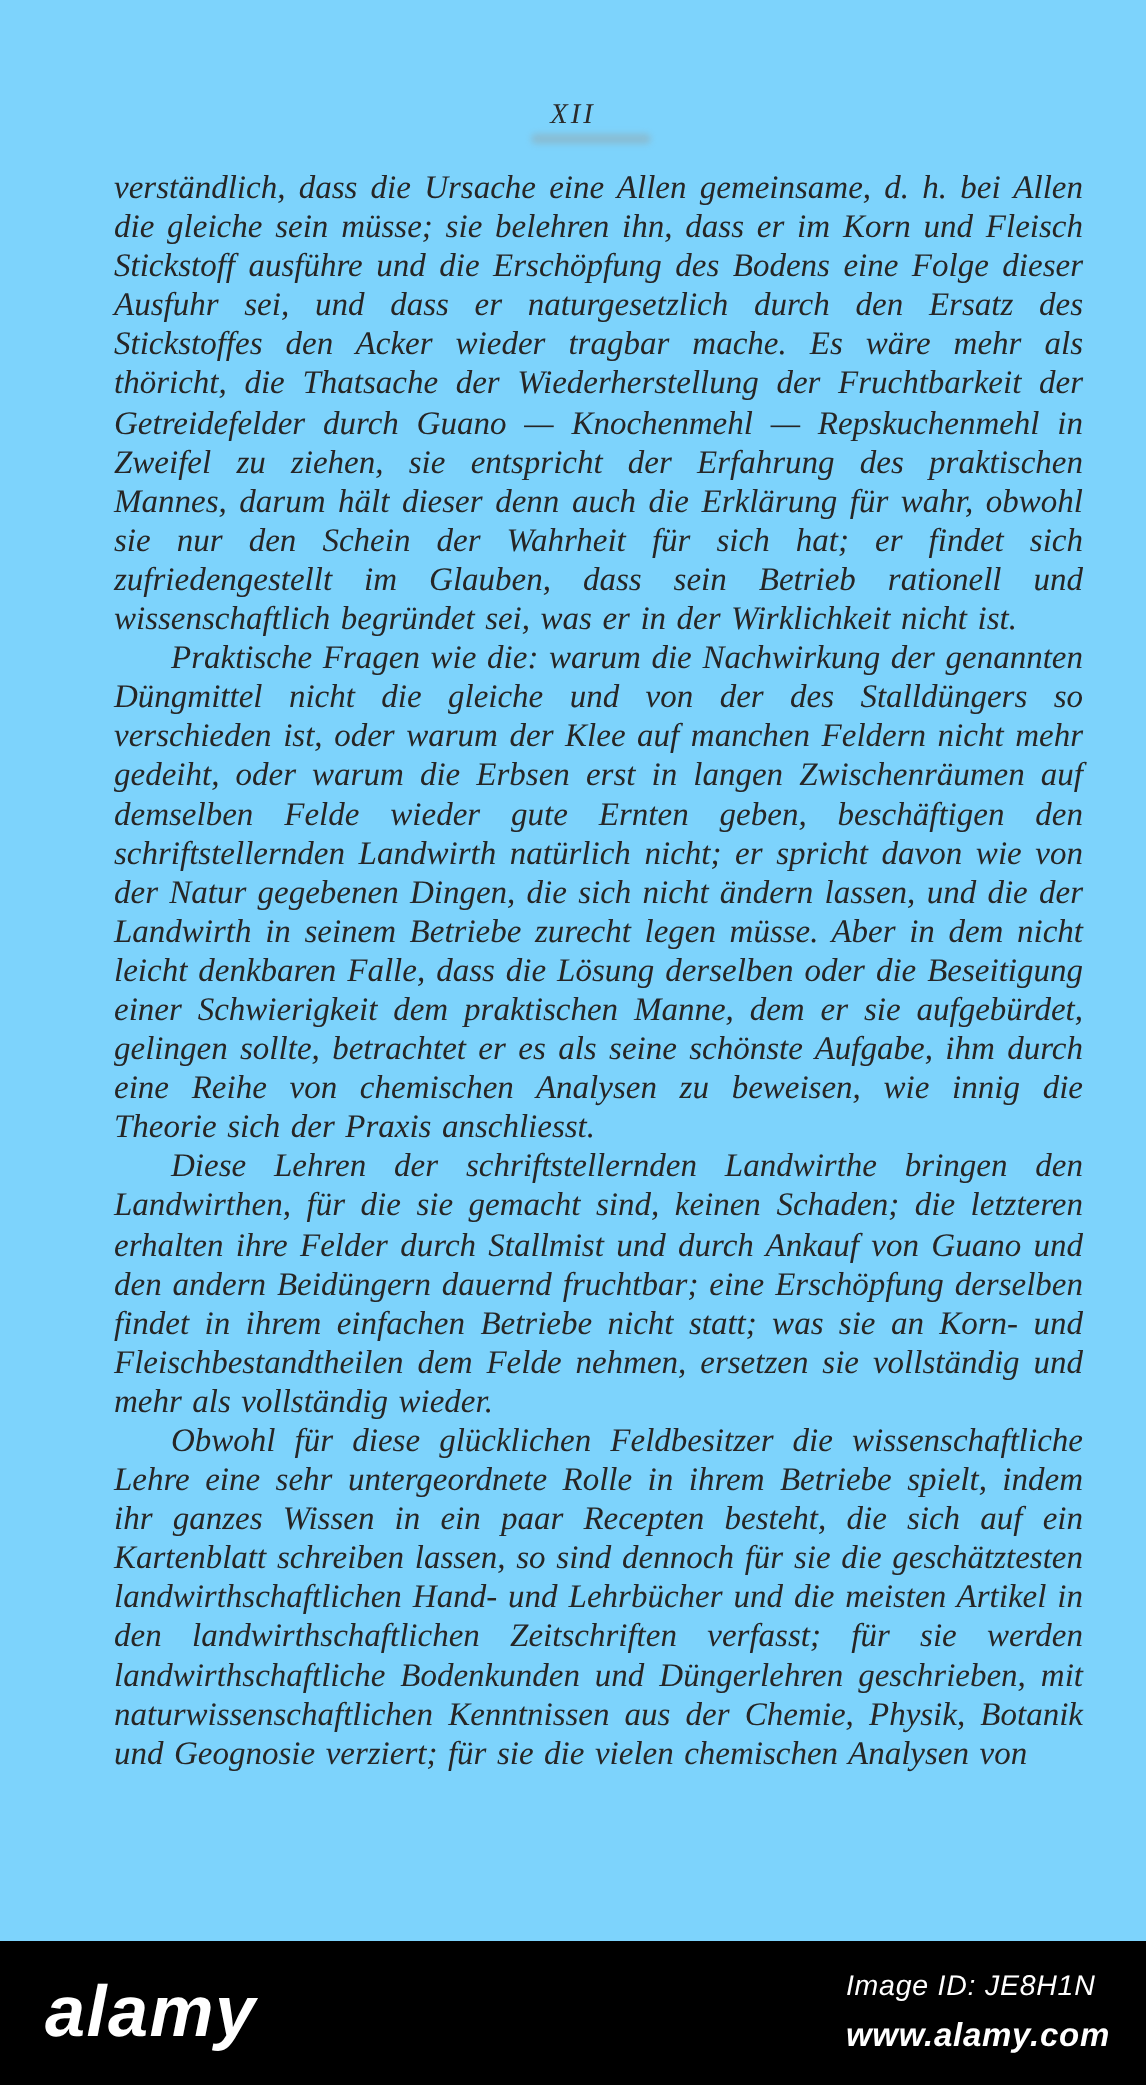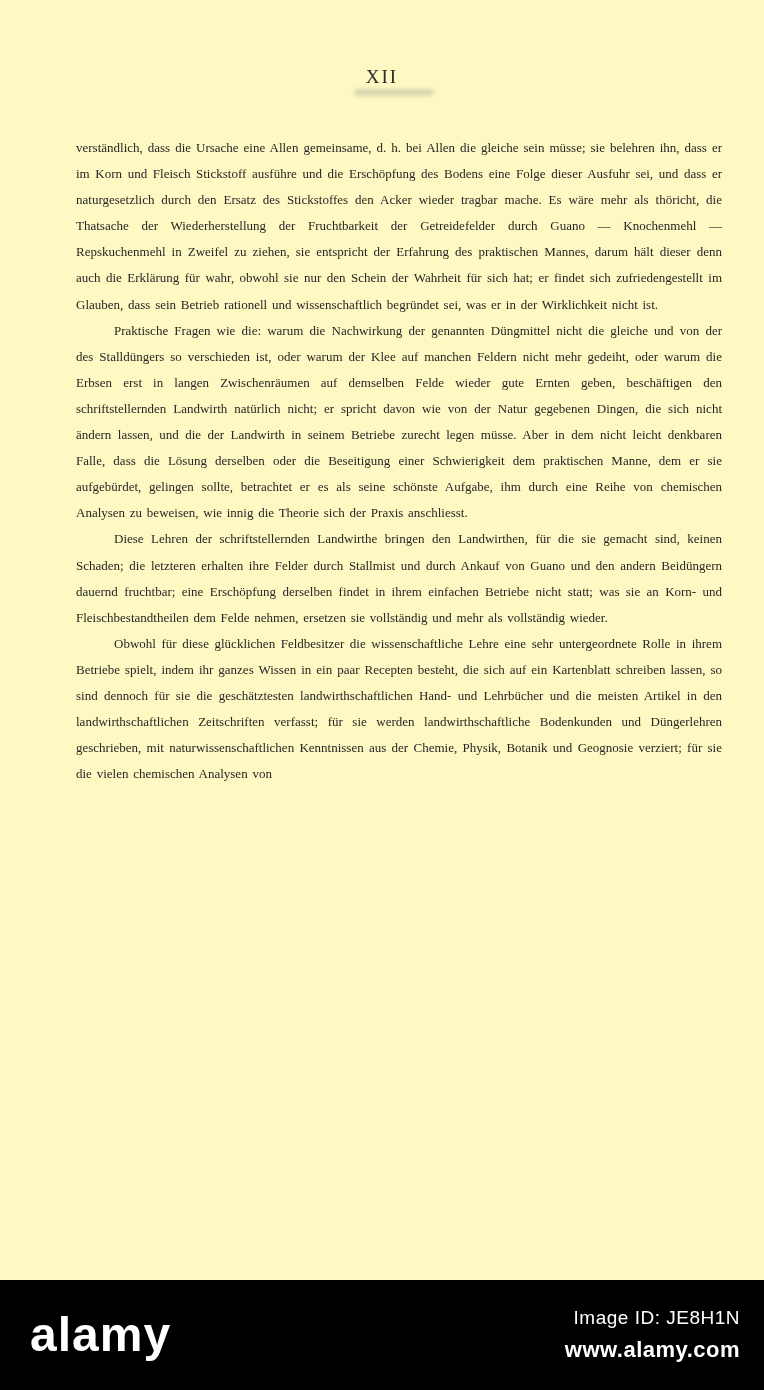--- a/index.html
+++ b/index.html
@@ -5,22 +5,23 @@
   * { margin: 0; padding: 0; box-sizing: border-box; }
   html, body { width: 764px; height: 1390px; }
   body {
     background: #ffffff;
     font-family: "Liberation Serif", "DejaVu Serif", serif;
   }
   .stage {
     position: relative;
     width: 764px;
     height: 1390px;
-    background: #fef9c3;
+    background: #7dd3fc;
     overflow: hidden;
+    font-style: italic;
   }
   .page-number {
     position: absolute;
     top: 66px;
     left: 0;
     width: 100%;
     text-align: center;
     font-size: 19px;
     letter-spacing: 2px;
     color: #2b2b2b;
@@ -35,50 +36,49 @@
     opacity: 0.38;
     filter: blur(2px);
     border-radius: 4px;
   }
   .text-block {
     position: absolute;
     top: 112px;
     left: 76px;
     width: 646px;
     color: #262626;
-    font-size: 13px;
+    font-size: 22px;
     line-height: 26.1px;
     text-align: justify;
     word-spacing: 1.5px;
-    margin-top: 23px;
   }
   .text-block p { text-indent: 38px; }
   .text-block p.no-indent { text-indent: 0; }
   .watermark-bar {
     position: absolute;
     left: 0;
     bottom: 0;
     width: 764px;
-    height: 110px;
+    height: 96px;
     background: #000000;
     display: flex;
     align-items: center;
     justify-content: space-between;
     padding: 0 24px 0 30px;
   }
   .alamy-logo {
     color: #ffffff;
     font-family: "Liberation Sans", sans-serif;
     font-weight: bold;
     font-size: 48px;
     letter-spacing: 1px;
     line-height: 1;
   }
   .watermark-right {
-    text-align: right;
+    text-align: left;
     color: #ffffff;
     font-family: "Liberation Sans", sans-serif;
   }
   .image-id {
     font-size: 19px;
     margin-bottom: 8px;
     letter-spacing: 0.5px;
   }
   .alamy-url {
     font-size: 22px;

